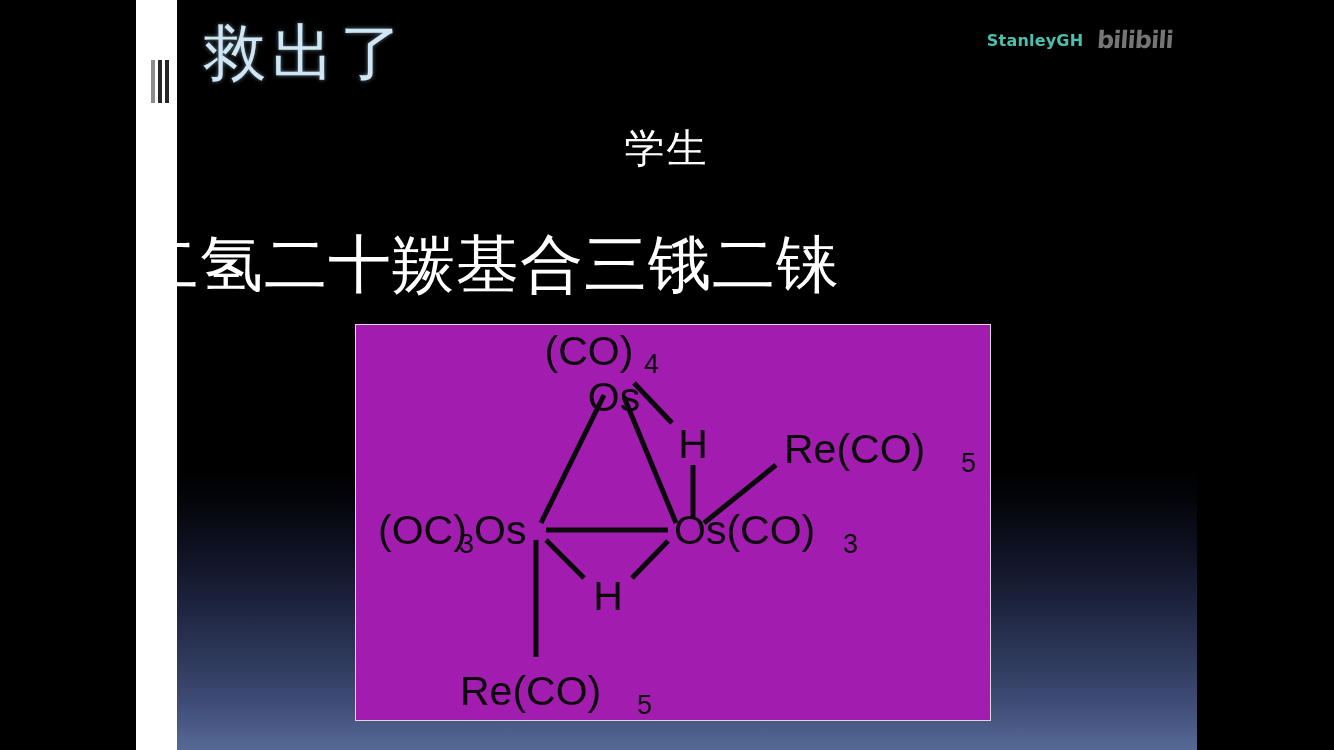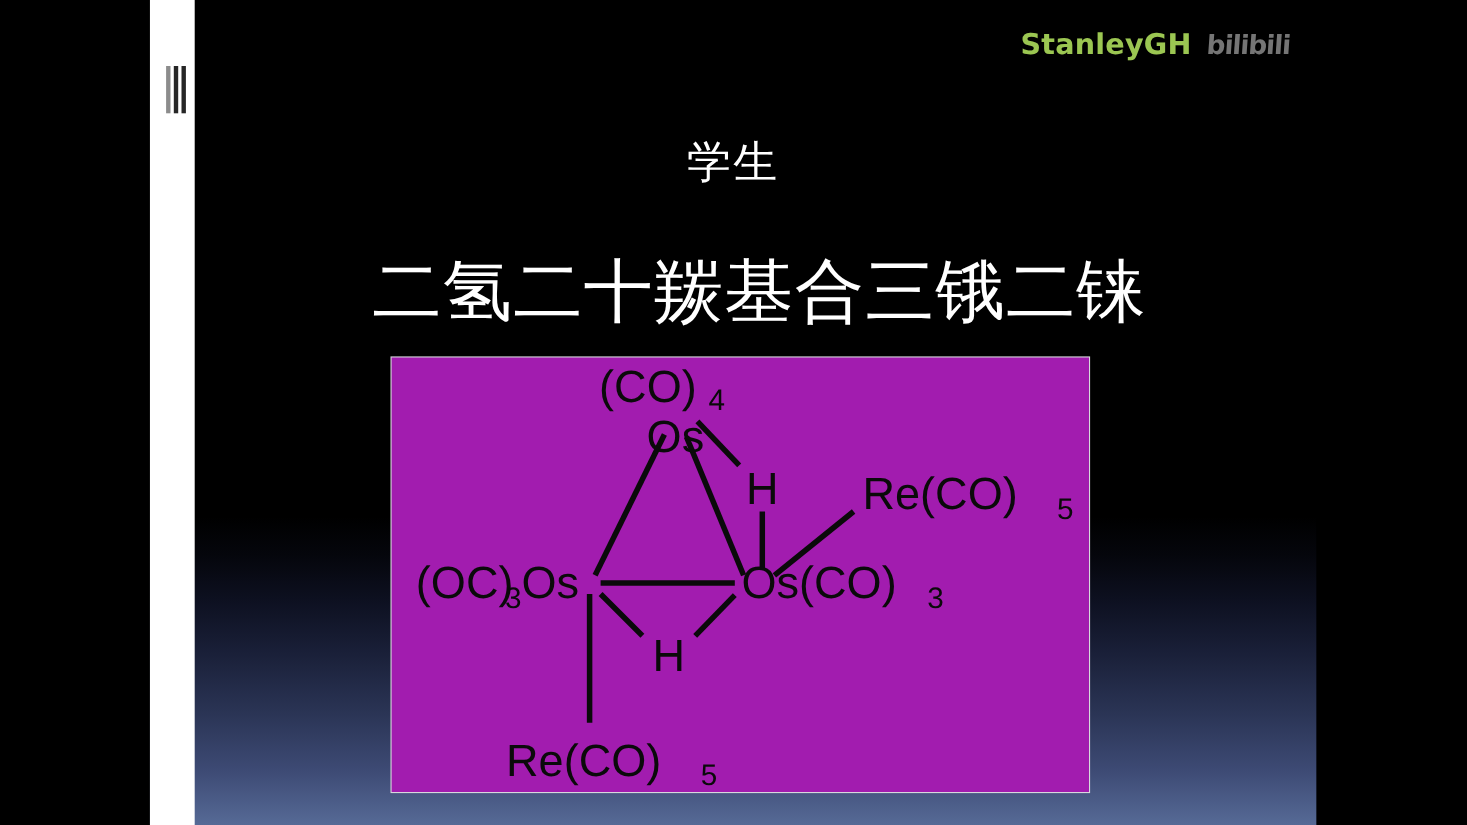--- a/index.html
+++ b/index.html
@@ -134,23 +134,22 @@
     letter-spacing: 2px;
     color: #ffffff;
     font-family: "Liberation Sans", "DejaVu Sans", sans-serif;
   }
 
   #compound-title {
     position: absolute;
     left: 0;
     top: 230px;
     width: 1061px;
-    text-align: center;
+    text-align: left;
     z-index: 30;
-    padding-left: 24px;
   }
   #compound-title .title-text {
     display: inline-block;
     font-size: 63px;
     line-height: 1.12;
     letter-spacing: 1px;
     color: #ffffff;
     font-family: "Liberation Serif", "DejaVu Serif", serif;
     font-weight: 400;
   }
@@ -160,23 +159,23 @@
     position: absolute;
     right: 24px;
     top: 26px;
     z-index: 35;
     display: flex;
     align-items: center;
     gap: 14px;
     opacity: 0.82;
   }
   #watermark .wm-user {
-    font-size: 26px;
+    font-size: 16px;
     font-weight: bold;
-    color: #bef264;
+    color: #5eead4;
     letter-spacing: 0.2px;
     font-family: "DejaVu Sans", sans-serif;
   }
   #watermark .wm-brand {
     font-size: 24px;
     color: #8f8f8f;
     font-family: "DejaVu Sans", sans-serif;
     font-weight: 600;
     letter-spacing: -1px;
     transform: skewX(-4deg);
@@ -232,20 +231,21 @@
       <span class="tick"></span>
     </div>
 
     <div id="rail-chips">
       <span class="chip" style="background:#d6306f"></span>
       <span class="chip" style="background:#4c5567"></span>
       <span class="chip" style="background:#f0b62a"></span>
       <span class="chip tall" style="background:#e0256f"></span>
     </div>
 
+    <div id="handwriting-note">救出了</div>
 
     <div id="subtitle-line">
       <span class="subtitle-text">学生</span>
     </div>
 
     <div id="compound-title">
       <span class="title-text">二氢二十羰基合三锇二铼</span>
     </div>
 
     <div id="structure-figure">

